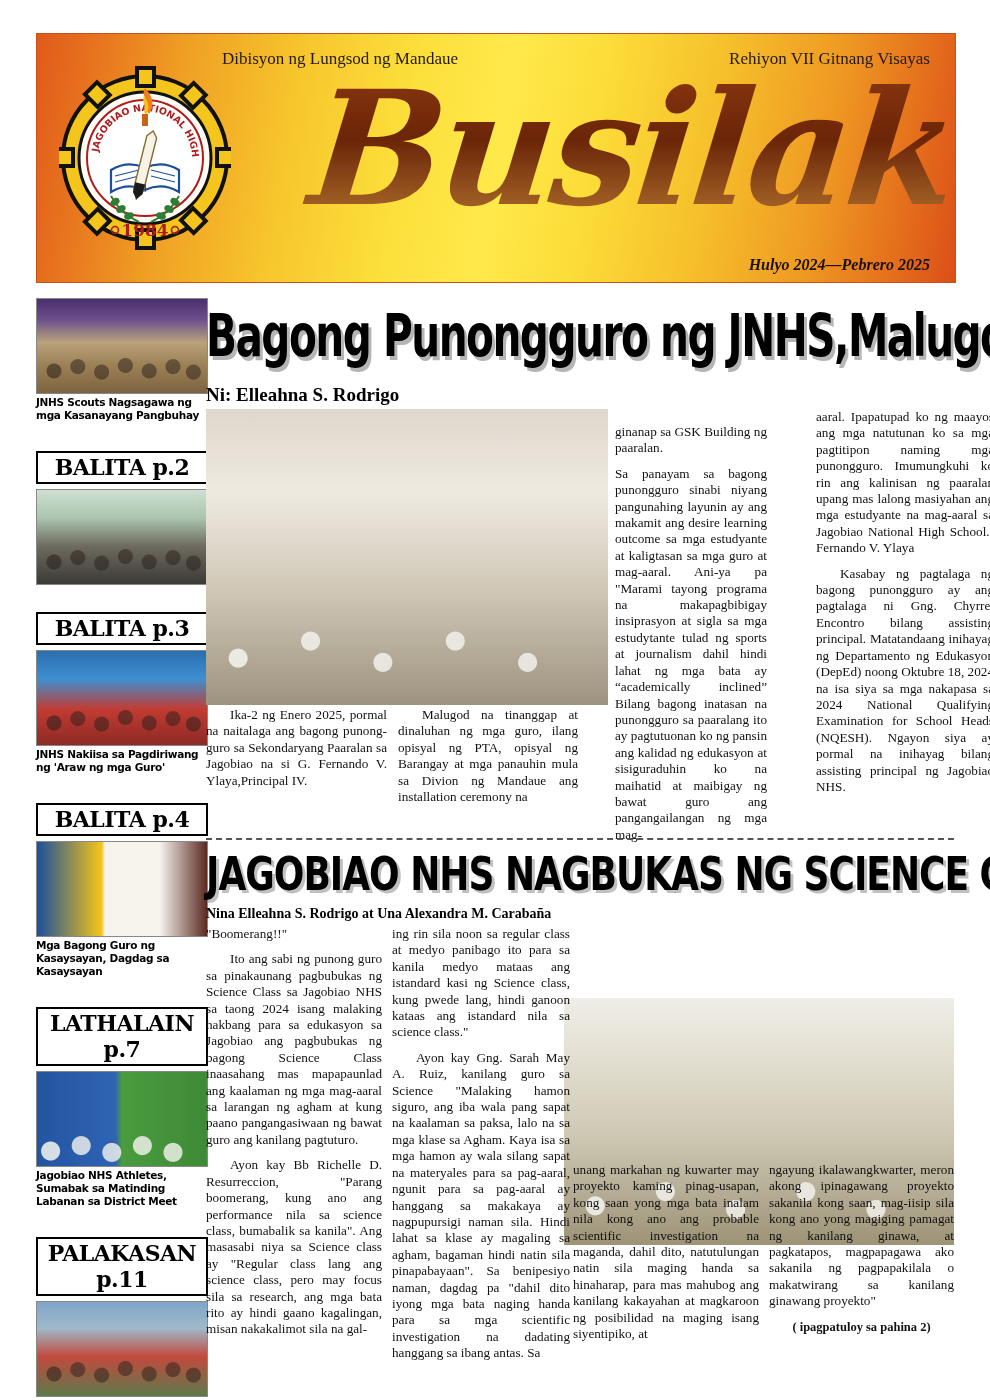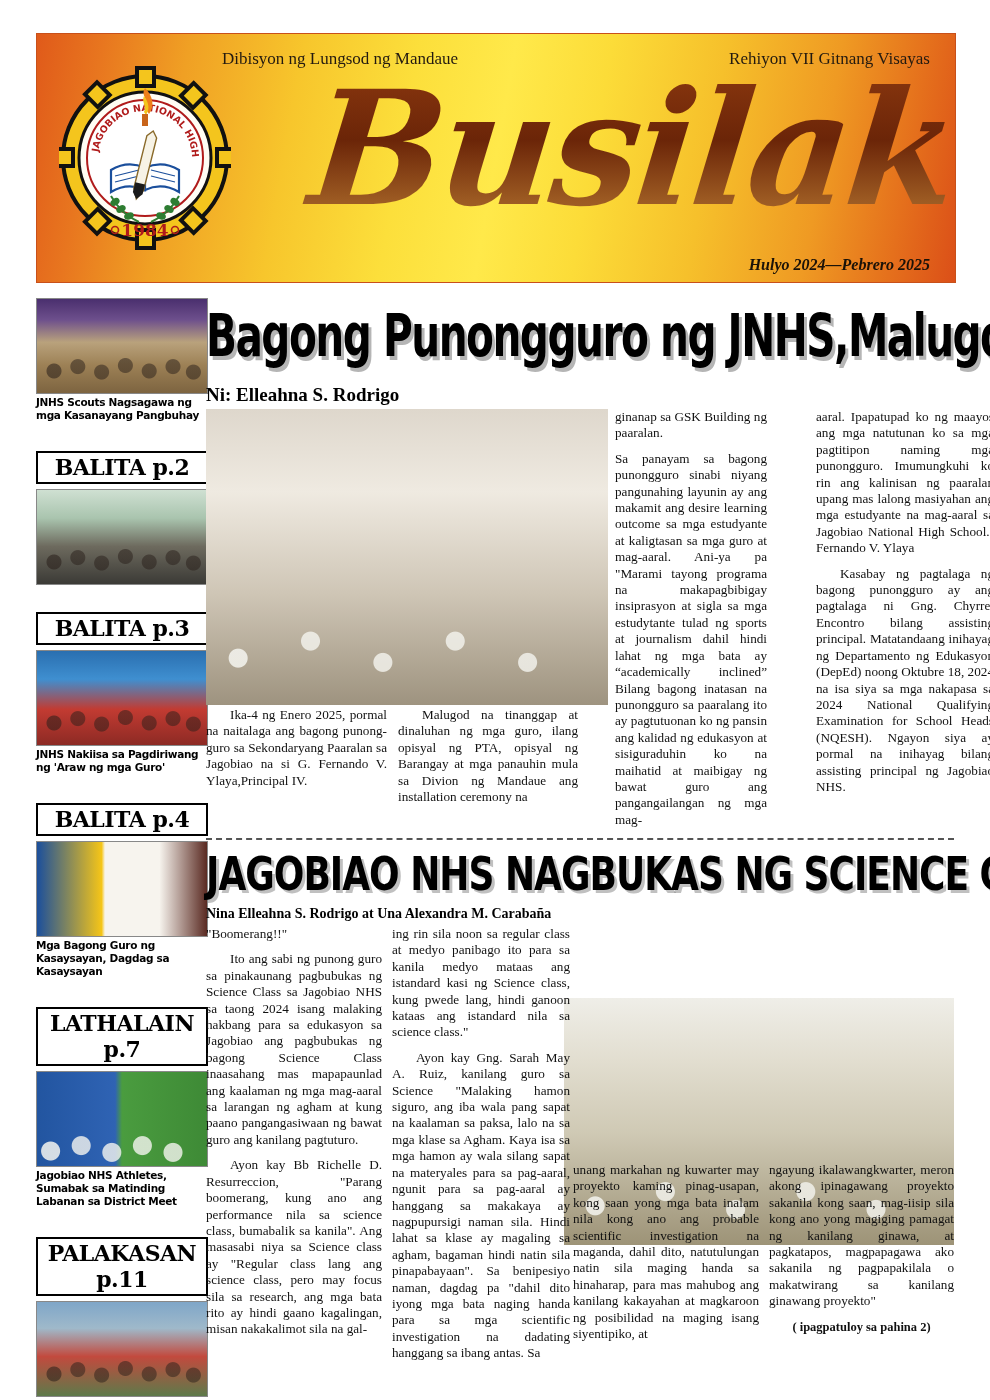--- a/index.html
+++ b/index.html
@@ -179,21 +179,21 @@
     line-height: 16.4px;
     text-align: justify;
     color: #111;
     hyphens: auto;
   }
   .col p { margin: 0 0 9px 0; text-indent: 24px; }
   .col p.noindent { text-indent: 0; }
 
   .a1c1 { position:absolute; left:0;   top:298px; width:181px; }
   .a1c2 { position:absolute; left:192px;top:298px; width:180px; }
-  .a1c3 { position:absolute; left:409px;top:0;     width:152px; }
+  .a1c3 { position:absolute; left:409px;top:15px;     width:152px; }
   .a1c4 { position:absolute; left:570px;top:0;     width:178px;margin-left:40px; }
 
   .divider {
     position: absolute;
     left: 206px;
     top: 838px;
     width: 748px;
     border-top: 2px dashed #555;
   }
 
@@ -408,21 +408,21 @@
   <div class="headline1">Bagong Punongguro ng JNHS,Malugod na Tinanggap</div>
   <div class="byline1">Ni: Elleahna S. Rodrigo</div>
 
   <div class="art1-body">
     <div class="photo1">
       <div class="ph scene-inst"></div>
       <div class="crowd2"></div>
     </div>
 
     <div class="col a1c1">
-      <p>Ika-4 ng Enero 2025, pormal na naitalaga ang bagong punong-guro sa Sekondaryang Paaralan sa Jagobiao na si G. Fernando V. Ylaya,Principal IV.</p>
+      <p>Ika-2 ng Enero 2025, pormal na naitalaga ang bagong punong-guro sa Sekondaryang Paaralan sa Jagobiao na si G. Fernando V. Ylaya,Principal IV.</p>
     </div>
     <div class="col a1c2">
       <p>Malugod na tinanggap at dinaluhan ng mga guro, ilang opisyal ng PTA, opisyal ng Barangay at mga panauhin mula sa Divion ng Mandaue ang installation ceremony na</p>
     </div>
     <div class="col a1c3">
       <p class="noindent">ginanap sa GSK Building ng paaralan.</p>
       <p class="noindent">Sa panayam sa bagong punongguro  sinabi niyang pangunahing layunin ay ang makamit ang desire learning outcome sa mga estudyante at kaligtasan sa mga guro at mag-aaral. Ani-ya pa "Marami tayong programa na makapagbibigay insiprasyon at sigla sa mga estudytante tulad ng sports at journalism dahil hindi lahat ng mga bata ay “academically inclined” Bilang bagong inatasan na punongguro sa paaralang ito ay pagtutuonan ko ng pansin ang kalidad ng edukasyon at sisiguraduhin ko na maihatid at maibigay ng bawat guro ang pangangailangan ng mga mag-</p>
     </div>
     <div class="col a1c4">
       <p class="noindent">aaral. Ipapatupad ko ng maayos ang mga natutunan ko sa mga pagtitipon naming mga punongguro. Imumungkuhi ko rin ang kalinisan ng paaralan upang mas lalong masiyahan ang mga estudyante na mag-aaral sa Jagobiao National High School.-Fernando V. Ylaya</p>

